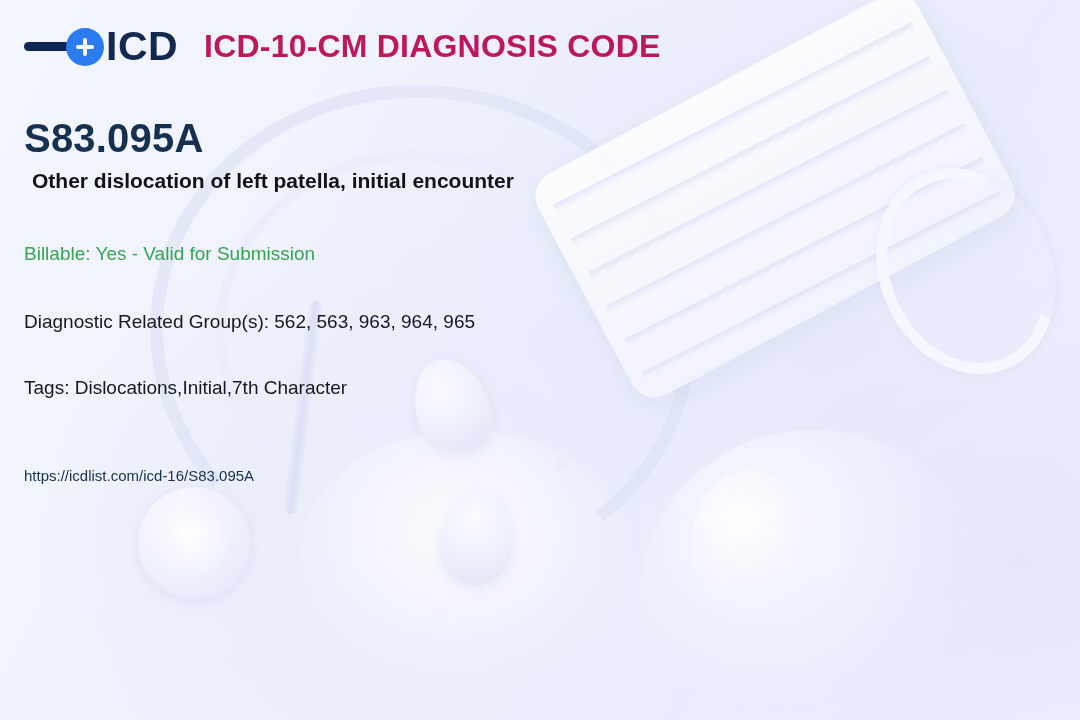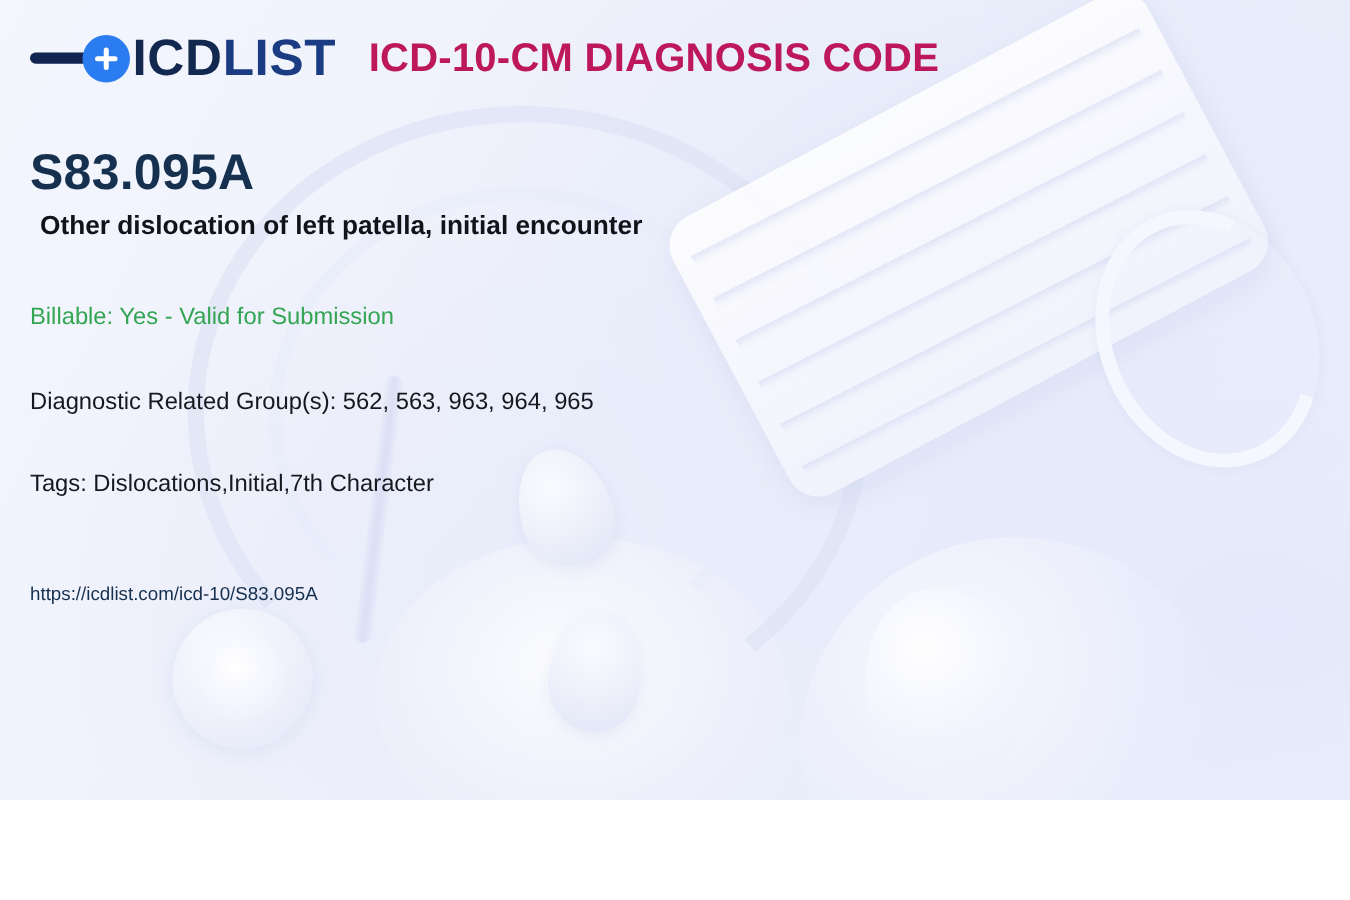--- a/index.html
+++ b/index.html
@@ -8,21 +8,21 @@
     padding: 0;
   }
   body {
     font-family: "Liberation Sans", sans-serif;
     background: #ffffff;
   }
 
   .card {
     position: relative;
     width: 1080px;
-    height: 640px;
+    height: 720px;
     overflow: hidden;
     background: #f0f3fb;
   }
 
   
   .bg-layer {
     position: absolute;
     inset: 0;
     overflow: hidden;
     pointer-events: none;
@@ -307,29 +307,28 @@
   <div class="content">
 
     <div class="header">
       <div class="logo">
         <span class="logo-dash"></span>
         <span class="logo-badge">
           <span class="bar-h"></span>
           <span class="bar-v"></span>
         </span>
         <span class="logo-icd">ICD</span>
-        <span class="logo-list">LIST</span>
       </div>
       <div class="header-title">ICD-10-CM DIAGNOSIS CODE</div>
     </div>
 
     <div class="body-block">
       <div class="code">S83.095A</div>
       <div class="description">Other dislocation of left patella, initial encounter</div>
       <div class="billable">Billable: Yes - Valid for Submission</div>
       <div class="drg">Diagnostic Related Group(s): 562, 563, 963, 964, 965</div>
       <div class="tags">Tags: Dislocations,Initial,7th Character</div>
-      <div class="url">https://icdlist.com/icd-10/S83.095A</div>
+      <div class="url">https://icdlist.com/icd-16/S83.095A</div>
     </div>
 
 
   </div>
 </div>
 
 </body></html>

